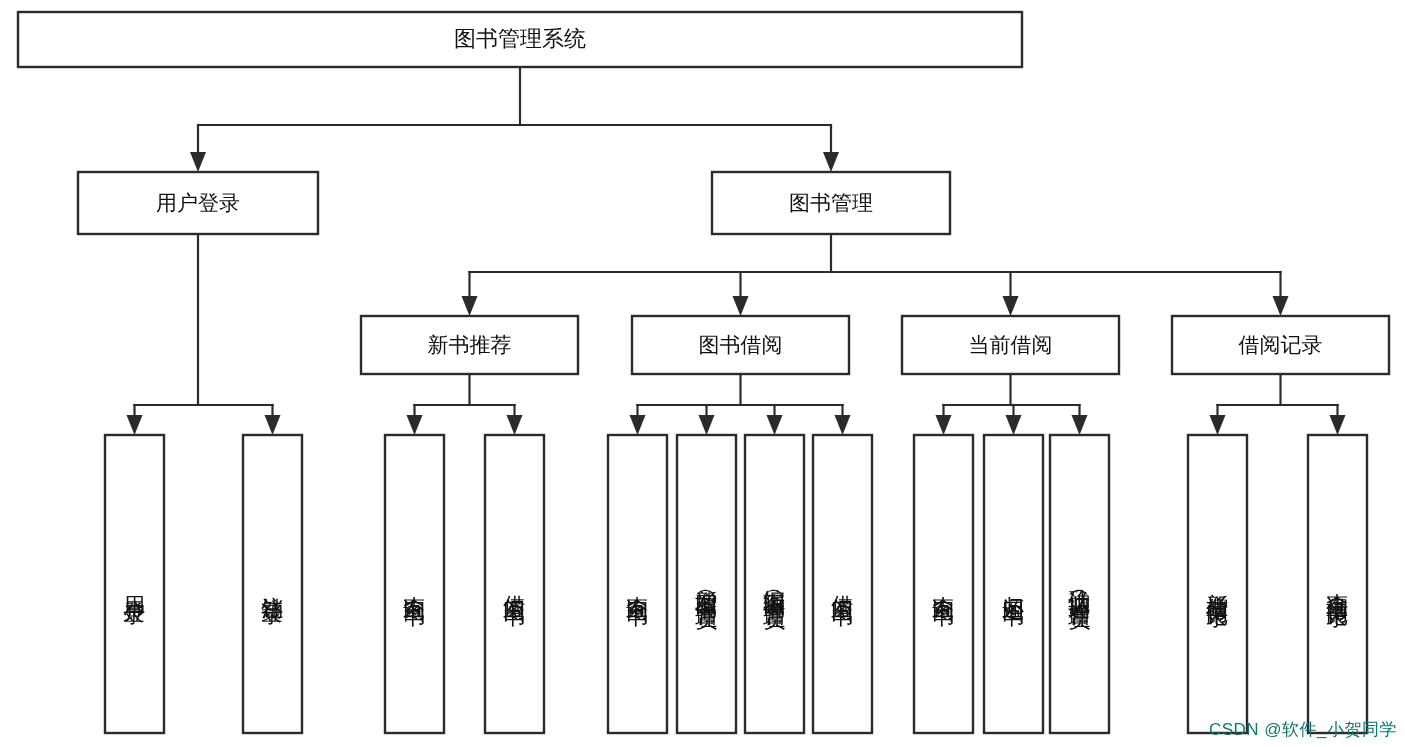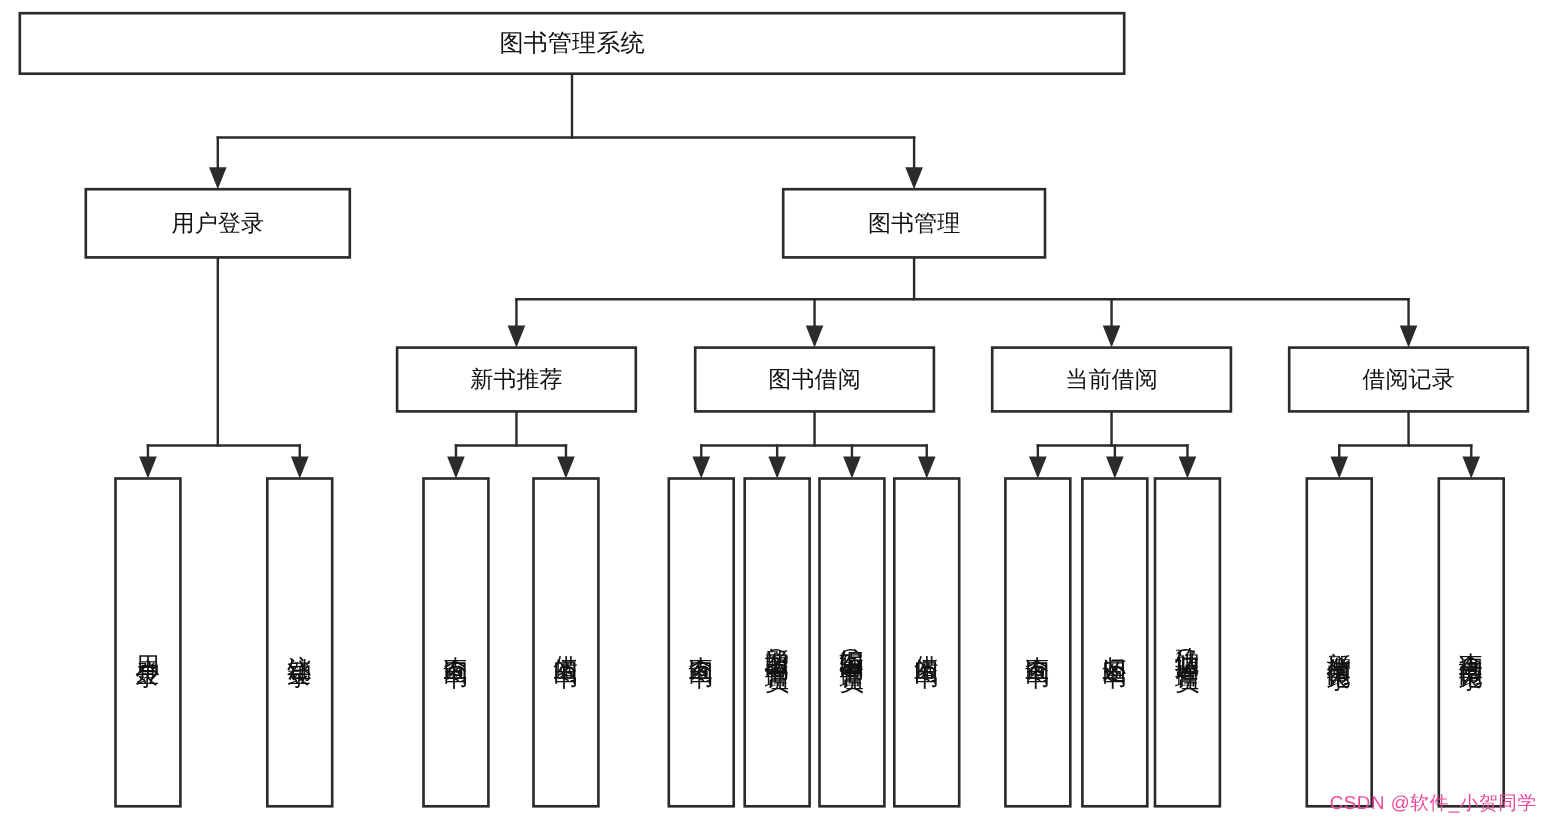--- a/index.html
+++ b/index.html
@@ -72,21 +72,21 @@
     white-space: nowrap;
     pointer-events: none;
     user-select: none;
   }
   .watermark {
     position: absolute;
     right: 8px;
     bottom: 6px;
     font-family: "Liberation Sans", "DejaVu Sans", sans-serif;
     font-size: 17px;
-    color: #ec4899;
+    color: #0f766e;
     letter-spacing: 0.5px;
     white-space: nowrap;
   }
 </style>
 </head>
 <body>
 
 <div id="diagram-root">
 
   <svg id="flow-svg" viewBox="0 0 1405 747">

